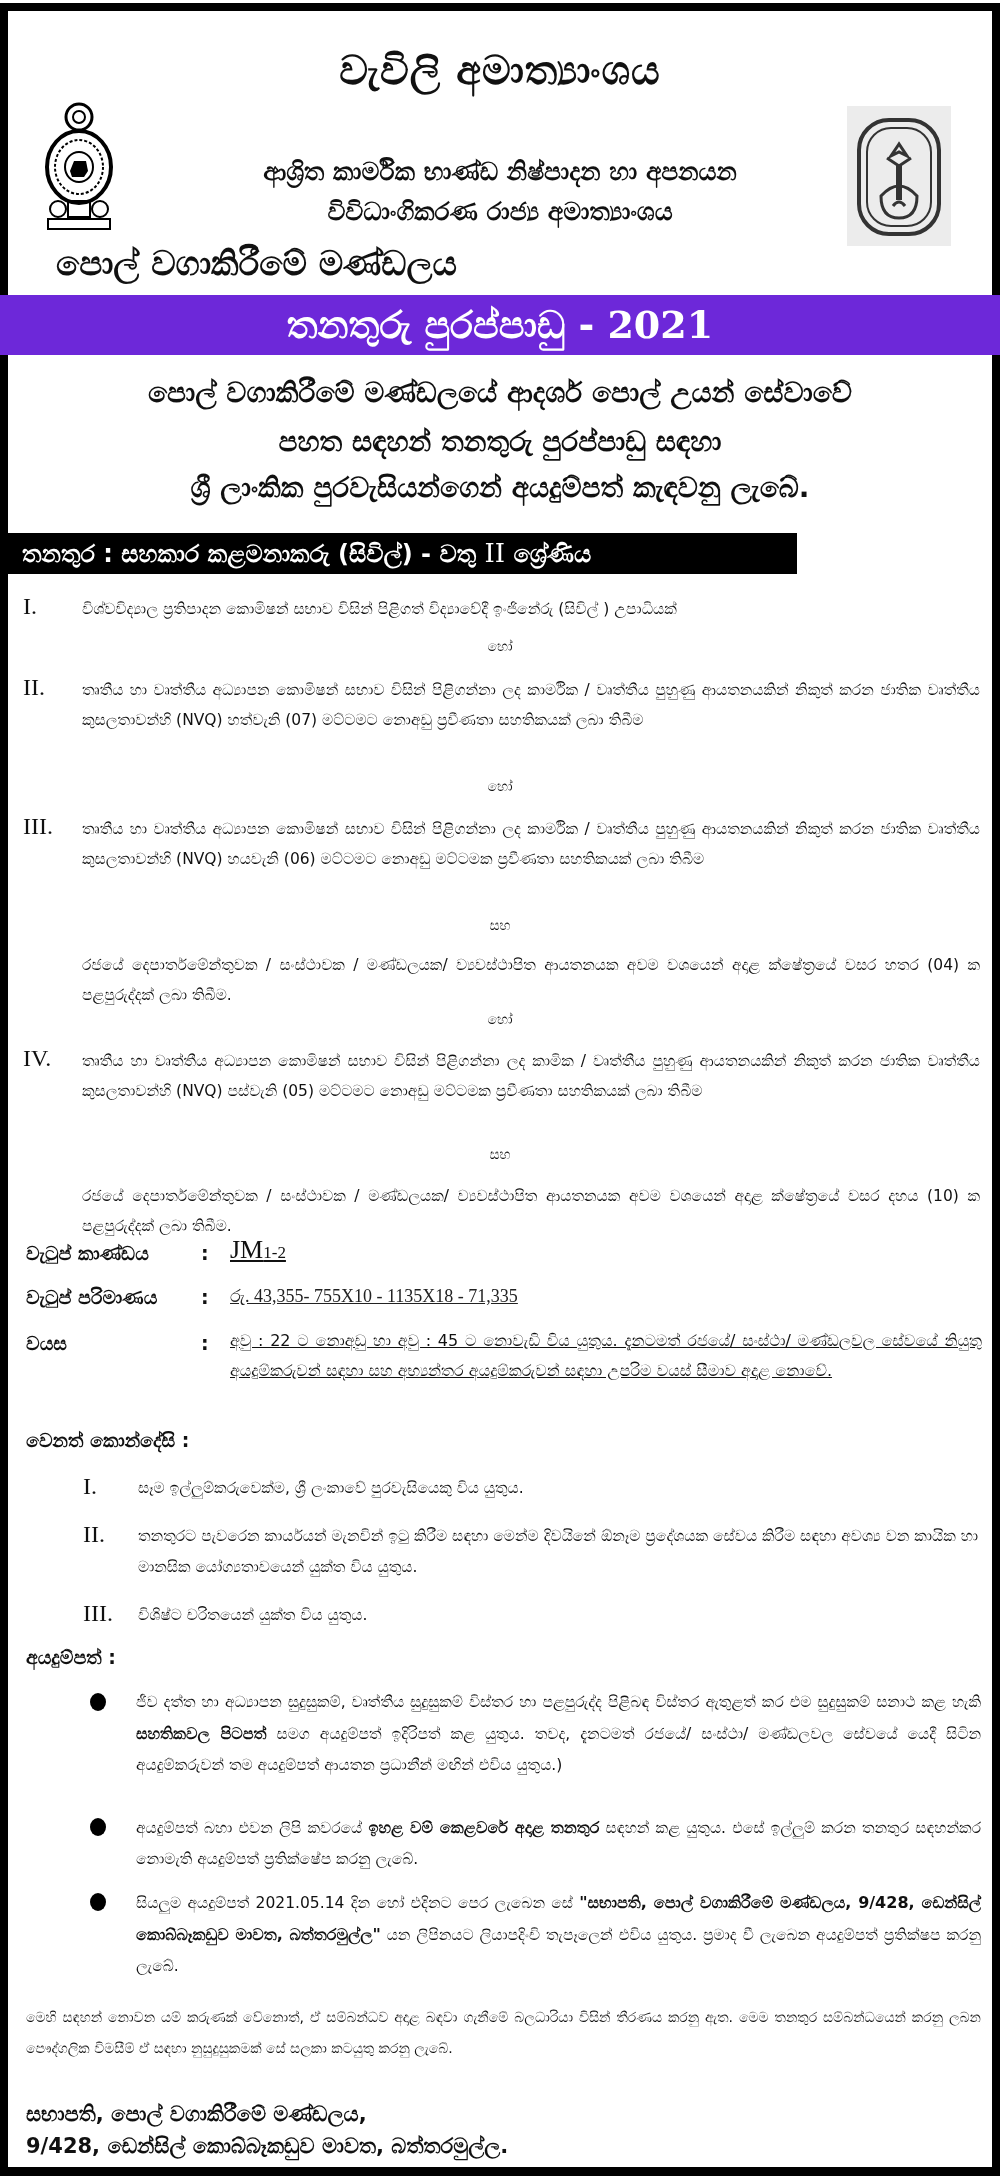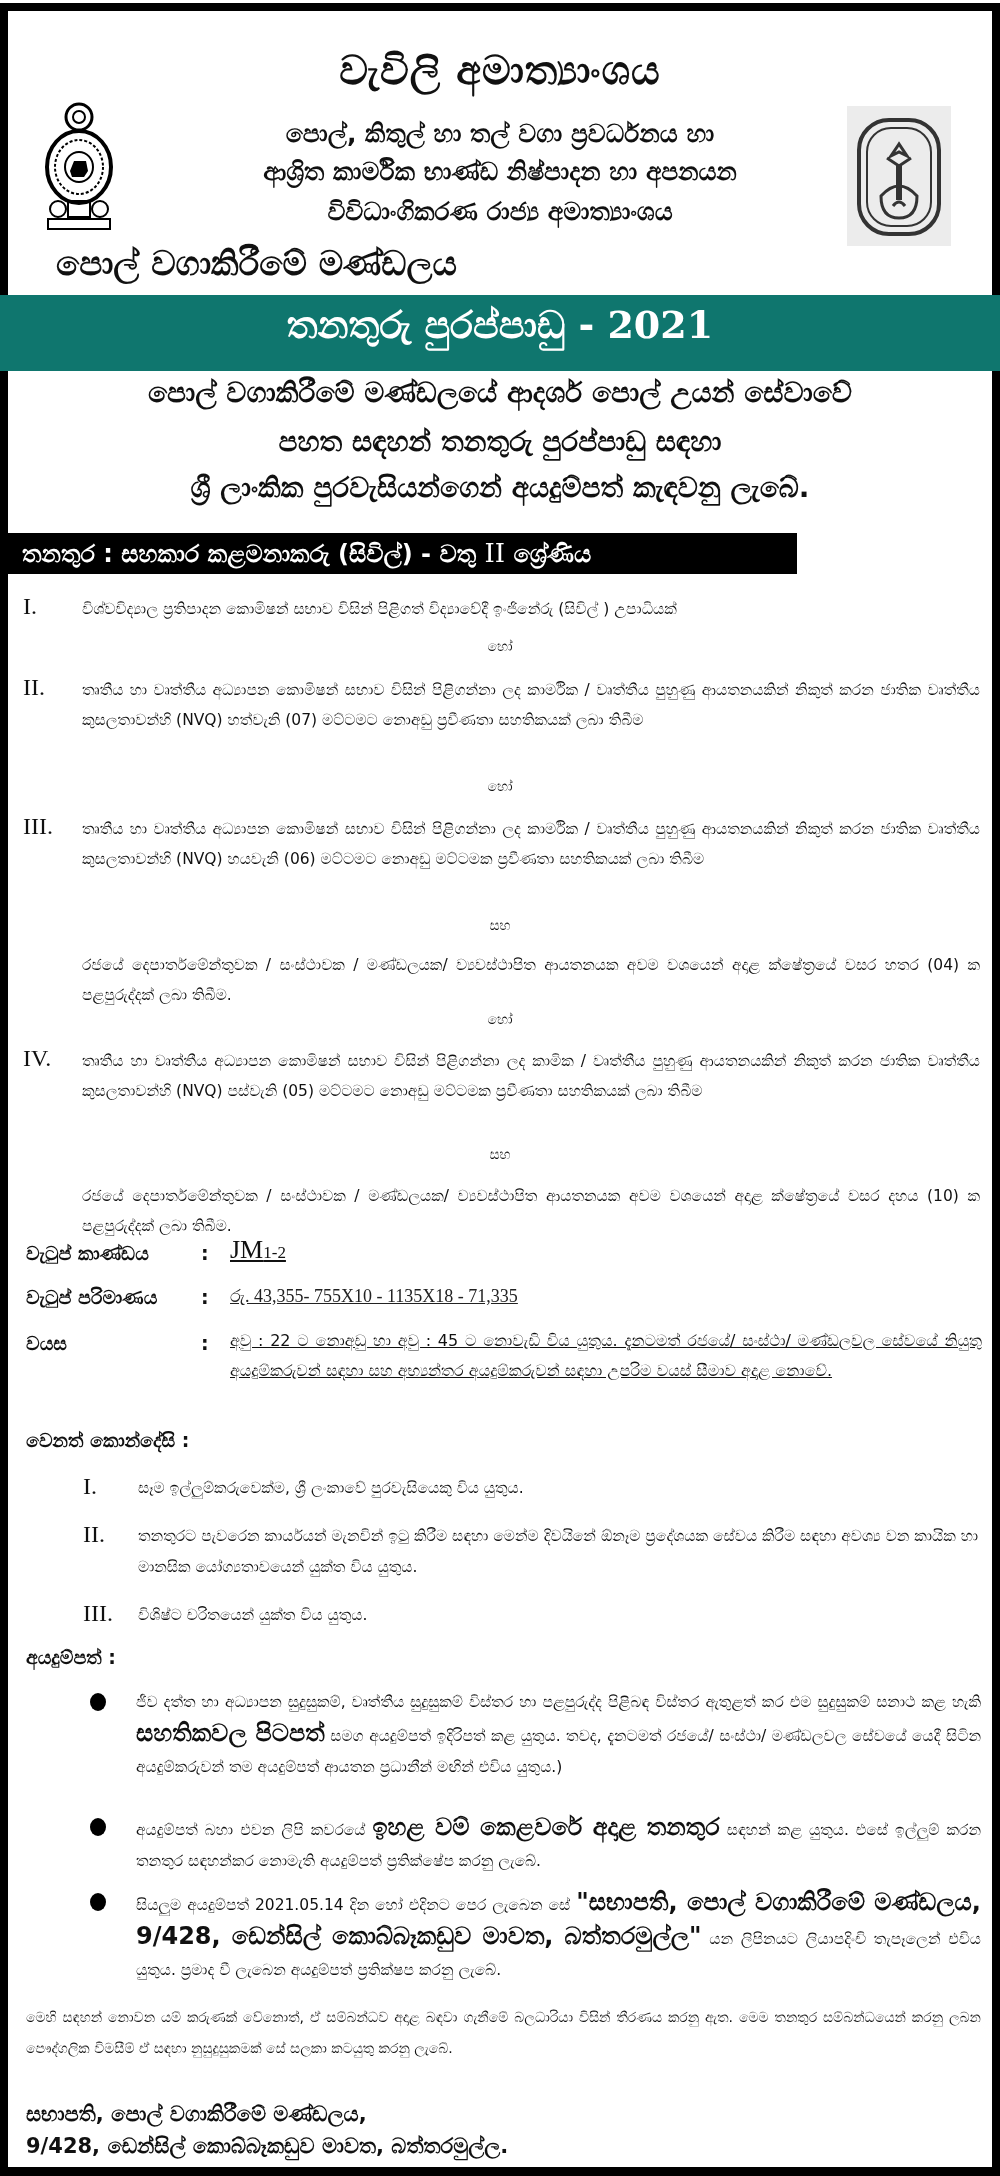--- a/index.html
+++ b/index.html
@@ -12,21 +12,21 @@
   .header { position: absolute; left: 0; top: 0; width: 984px; height: 278px; }
   .h-title { position: absolute; top: 36px; left: 0; width: 984px; text-align: center;
              font-size: 40px; font-weight: bold; letter-spacing: 1px; }
   .h-sub { position: absolute; left: 0; width: 984px; text-align: center; font-size: 25px; font-weight: bold; }
   .h-sub.l1 { top: 108px; } .h-sub.l2 { top: 146px; } .h-sub.l3 { top: 186px; }
   .h-board { position: absolute; top: 232px; left: 0; width: 984px; font-size: 34px; font-weight: bold; margin-left: 48px; }
   .emblem-left { position: absolute; left: 36px; top: 86px; width: 70px; height: 134px; }
   .emblem-right { position: absolute; left: 839px; top: 95px; width: 104px; height: 140px; background: #ececec; }
 
   
-  .band { position: absolute; left: -8px; top: 284px; width: 1000px; height: 76px; background: #0f766e;
+  .band { position: absolute; left: -8px; top: 284px; width: 1000px; height: 60px; background: #6d28d9;
           color: #fff; text-align: center; font-size: 38px; font-weight: bold; line-height: 60px; }
   .band .year { font-family: "DejaVu Serif", "Liberation Serif", serif; }
 
   .intro { position: absolute; left: 0; width: 984px; text-align: center; font-size: 28px; font-weight: bold; }
   .intro.l1 { top: 365px; } .intro.l2 { top: 414px; } .intro.l3 { top: 460px; }
 
   .pos-banner { position: absolute; left: 0; top: 522px; width: 789px; height: 41px; background: #000; color: #fff;
                 font-size: 24px; font-weight: bold; line-height: 41px; padding-left: 14px; box-sizing: border-box; }
   .pos-banner .roman { font-family: "DejaVu Serif", "Liberation Serif", serif; font-weight: normal; font-size: 26px; }
 
@@ -44,21 +44,21 @@
   .sal { font-family: "Liberation Serif", serif; font-size: 18px; color: #222; }
 
   .sec-title { position: absolute; left: 18px; font-size: 19px; font-weight: bold; }
   .cond { position: absolute; left: 0; width: 984px; font-size: 15.5px; line-height: 31px; }
   .cond .num { position: absolute; left: 75px; top: -2px; font-family: "Liberation Serif", serif; font-size: 24px; }
   .cond .txt { position: absolute; left: 130px; width: 840px; text-align: justify; }
 
   .app { position: absolute; left: 0; width: 984px; font-size: 15.5px; line-height: 31px; }
   .app .bullet { position: absolute; left: 82px; top: 6px; width: 16px; height: 18px; border-radius: 50%; background: #000; }
   .app .txt { position: absolute; left: 128px; width: 845px; text-align: justify; }
-  .app b { font-size: 24px; }
+  .app b { font-size: 16px; }
 
   .note { position: absolute; left: 18px; width: 955px; top: 1991px; font-size: 14px; line-height: 31px; text-align: justify; }
   .sign { position: absolute; left: 18px; font-size: 21px; font-weight: bold; }
 </style>
 </head>
 <body>
 
 <div class="frame"></div>
 <div class="inner">
 
@@ -72,21 +72,20 @@
         <ellipse cx="35" cy="70" rx="14" ry="15" fill="none" stroke="#000" stroke-width="2"></ellipse>
         <path d="M26 74 L30 64 L42 64 L44 74 L40 80 L28 80 Z" fill="#000"></path>
         <circle cx="14" cy="112" r="8" fill="none" stroke="#000" stroke-width="2"></circle>
         <circle cx="56" cy="112" r="8" fill="none" stroke="#000" stroke-width="2"></circle>
         <rect x="24" y="104" width="22" height="16" fill="none" stroke="#000" stroke-width="2"></rect>
         <rect x="4" y="122" width="62" height="10" fill="none" stroke="#000" stroke-width="2"></rect>
       </svg>
     </div>
 
     <div class="h-title">වැවිලි අමාත්‍යාංශය</div>
-    <div class="h-sub l1">පොල්, කිතුල් හා තල් වගා ප්‍රවර්ධනය හා</div>
     <div class="h-sub l2">ආශ්‍රිත කාර්මික භාණ්ඩ නිෂ්පාදන හා අපනයන</div>
     <div class="h-sub l3">විවිධාංගිකරණ රාජ්‍ය අමාත්‍යාංශය</div>
     <div class="h-board">පොල් වගාකිරීමේ මණ්ඩලය</div>
 
     <div class="emblem-right">
       <svg width="104" height="140" viewBox="0 0 104 140">
         <rect x="12" y="14" width="80" height="114" rx="30" fill="none" stroke="#333" stroke-width="4"></rect>
         <rect x="20" y="22" width="64" height="98" rx="24" fill="none" stroke="#333" stroke-width="2"></rect>
         <path d="M52 38 L44 50 L52 46 L60 50 Z M40 52 L52 60 L64 52" fill="none" stroke="#333" stroke-width="3"></path>
         <rect x="49" y="58" width="6" height="36" fill="#333"></rect>

